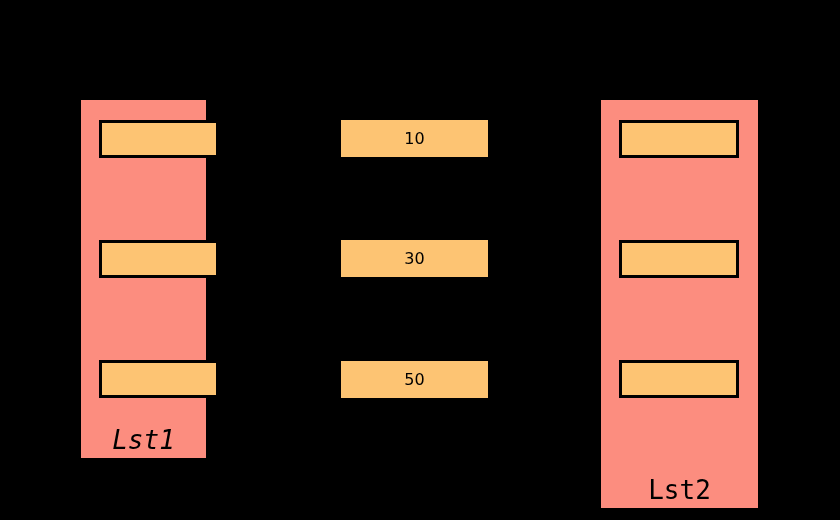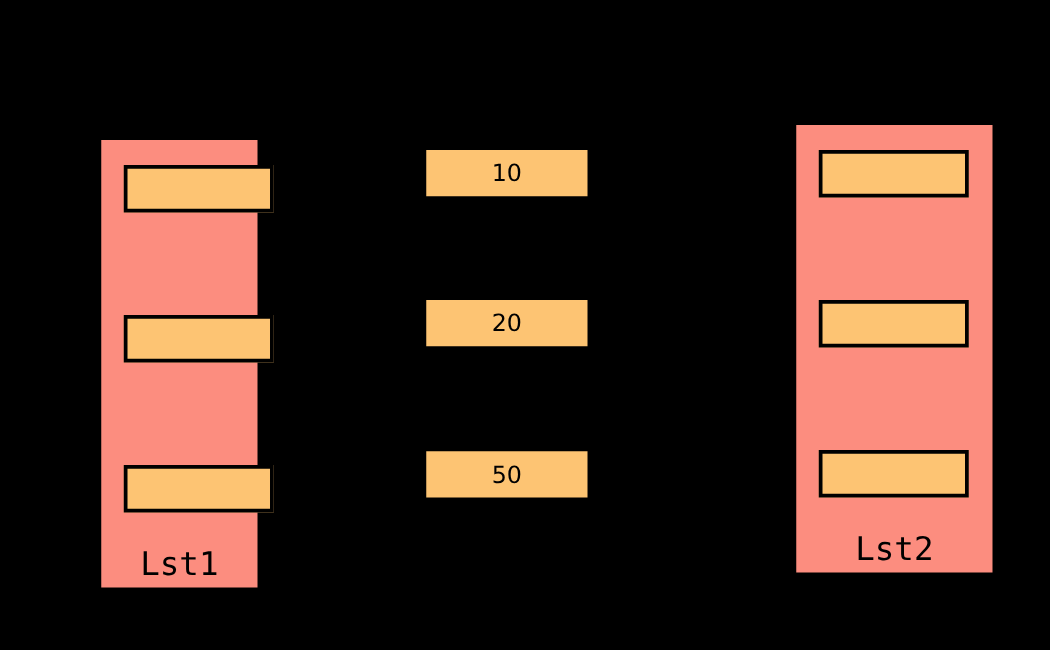--- a/index.html
+++ b/index.html
@@ -15,22 +15,22 @@
     overflow: hidden;
     font-family: "DejaVu Sans", sans-serif;
   }
 
   
   .list-container {
     position: absolute;
     background: #fc8d7f;
     box-sizing: border-box;
   }
-  #list-container-left  { left: 81px;  top: 112px; width: 125px; height: 358px; }
-  #list-container-right { left: 601px; top: 100px; width: 157px; height: 358px; margin-left: 36px; }
+  #list-container-left  { left: 81px;  top: 100px; width: 125px; height: 358px; font-style: italic; }
+  #list-container-right { left: 601px; top: 100px; width: 157px; height: 408px; }
 
   
   .slot-box {
     position: absolute;
     width: 120px;
     height: 38px;
     background: #fdc473;
     border: 3px solid #000000;
     box-sizing: border-box;
   }
@@ -50,26 +50,26 @@
     font-size: 26px;
     line-height: 30px;
     color: #000000;
     letter-spacing: 0px;
   }
 
   
   .value-box {
     position: absolute;
     left: 341px;
-    width: 129px;
+    width: 147px;
     height: 37px;
     background: #fdc473;
     color: #000000;
     font-family: "DejaVu Sans", sans-serif;
-    font-size: 19px;
+    font-size: 16px;
     display: flex;
     align-items: center;
     justify-content: center;
     box-sizing: border-box;
   }
   #value-box-0 { top: 120px; }
   #value-box-1 { top: 240px; }
   #value-box-2 { top: 361px; }
 </style>
 </head>
@@ -83,21 +83,21 @@
 
     <div class="slot-box slot-col slot-row-1"></div>
 
     <div class="slot-box slot-col slot-row-2"></div>
 
     <div class="container-label">Lst1</div>
   </div>
 
   <div class="value-box" id="value-box-0">10</div>
 
-  <div class="value-box" id="value-box-1">20</div>
+  <div class="value-box" id="value-box-1">30</div>
 
   <div class="value-box" id="value-box-2">50</div>
 
   <div class="list-container" id="list-container-right">
 
     <div class="slot-box slot-col slot-row-0"></div>
 
     <div class="slot-box slot-col slot-row-1"></div>
 
     <div class="slot-box slot-col slot-row-2"></div>

